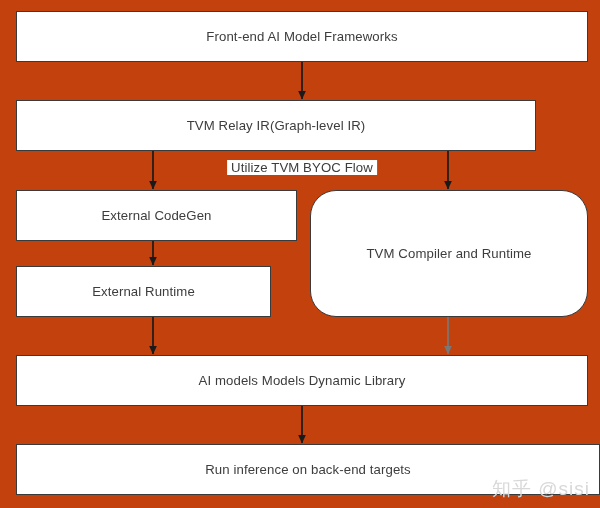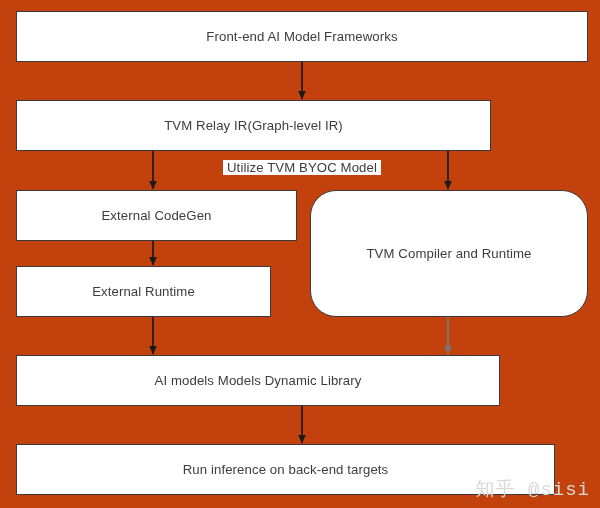--- a/index.html
+++ b/index.html
@@ -53,31 +53,31 @@
     pointer-events: none;
   }
   .watermark {
     position: absolute;
     right: 10px;
     bottom: 6px;
     color: #d8d8d8;
     font-size: 19px;
     letter-spacing: 1px;
     white-space: nowrap;
-    font-family: Liberation Mono, monospace;
+    font-family: Liberation Sans, sans-serif;
   }
 
   
   #node-frontend      { left: 16px;  top: 11px;  width: 572px; height: 51px; }
-  #node-relay         { left: 16px;  top: 100px; width: 475px; height: 51px; }
+  #node-relay         { left: 16px;  top: 100px; width: 520px; height: 51px; }
   #node-extcodegen    { left: 16px;  top: 190px; width: 281px; height: 51px; }
   #node-extruntime    { left: 16px;  top: 266px; width: 255px; height: 51px; }
   #node-tvmcompiler   { left: 310px; top: 190px; width: 278px; height: 127px; border-radius: 26px; }
-  #node-dynlib        { left: 16px;  top: 355px; width: 484px; height: 51px; }
-  #node-runinference  { left: 16px;  top: 444px; width: 539px; height: 51px; }
+  #node-dynlib        { left: 16px;  top: 355px; width: 572px; height: 51px; }
+  #node-runinference  { left: 16px;  top: 444px; width: 584px; height: 51px; }
 </style>
 </head>
 <body>
 
 <div id="diagram">
 
   <svg class="connectors" viewBox="0 0 600 508" width="600" height="508" aria-hidden="true">
     <defs>
       <marker id="arrowhead-dark" markerWidth="10" markerHeight="8" refX="8.4" refY="4" orient="auto" markerUnits="userSpaceOnUse">
         <path d="M0,0 L9,4 L0,8 z" fill="#1a1a1a"></path>
@@ -103,21 +103,21 @@
   </svg>
 
   <div class="node" id="node-frontend">
     <span>Front-end AI Model Frameworks</span>
   </div>
 
   <div class="node" id="node-relay">
     <span>TVM Relay IR(Graph-level IR)</span>
   </div>
 
-  <div class="edge-label" style="left:302px; top:160px;">Utilize TVM BYOC Model</div>
+  <div class="edge-label" style="left:302px; top:160px;">Utilize TVM BYOC Flow</div>
 
   <div class="node" id="node-extcodegen">
     <span>External CodeGen</span>
   </div>
 
   <div class="node" id="node-extruntime">
     <span>External Runtime</span>
   </div>
 
   <div class="node" id="node-tvmcompiler">

